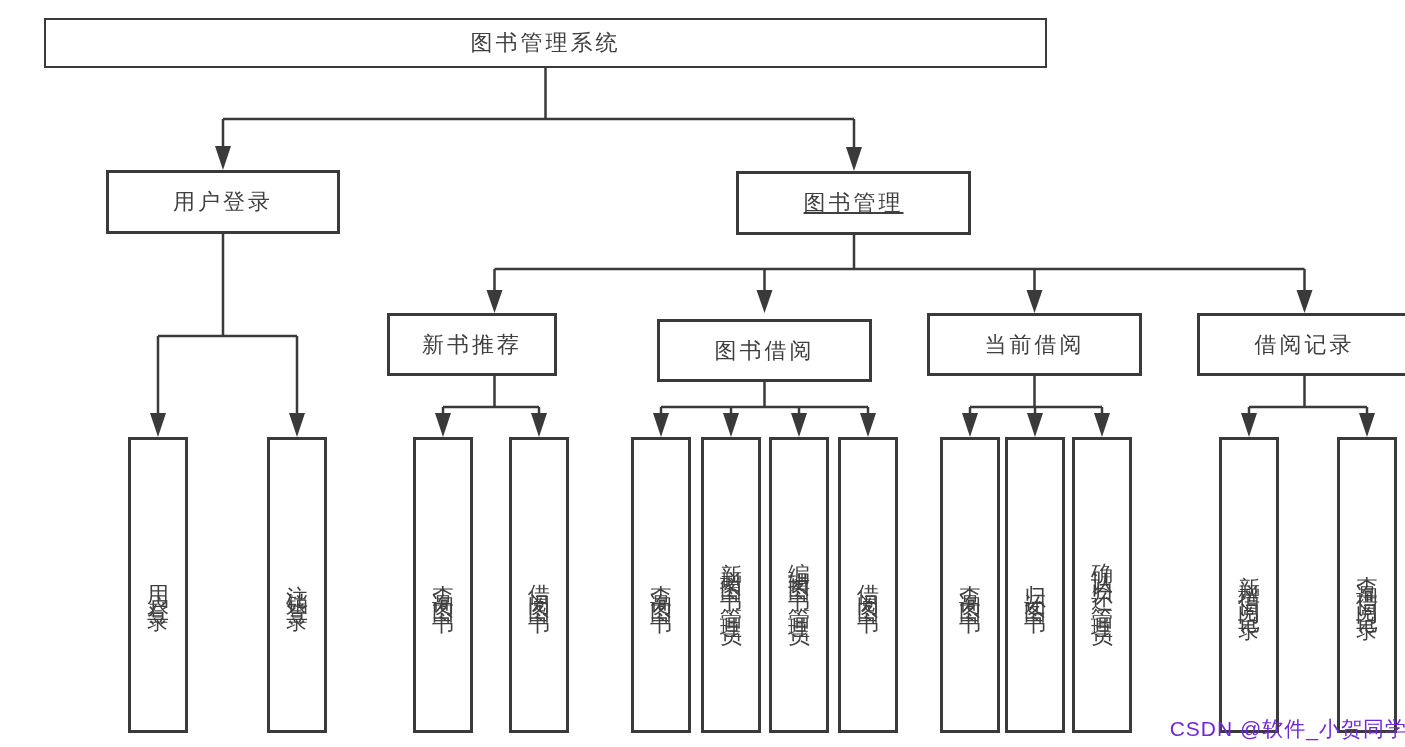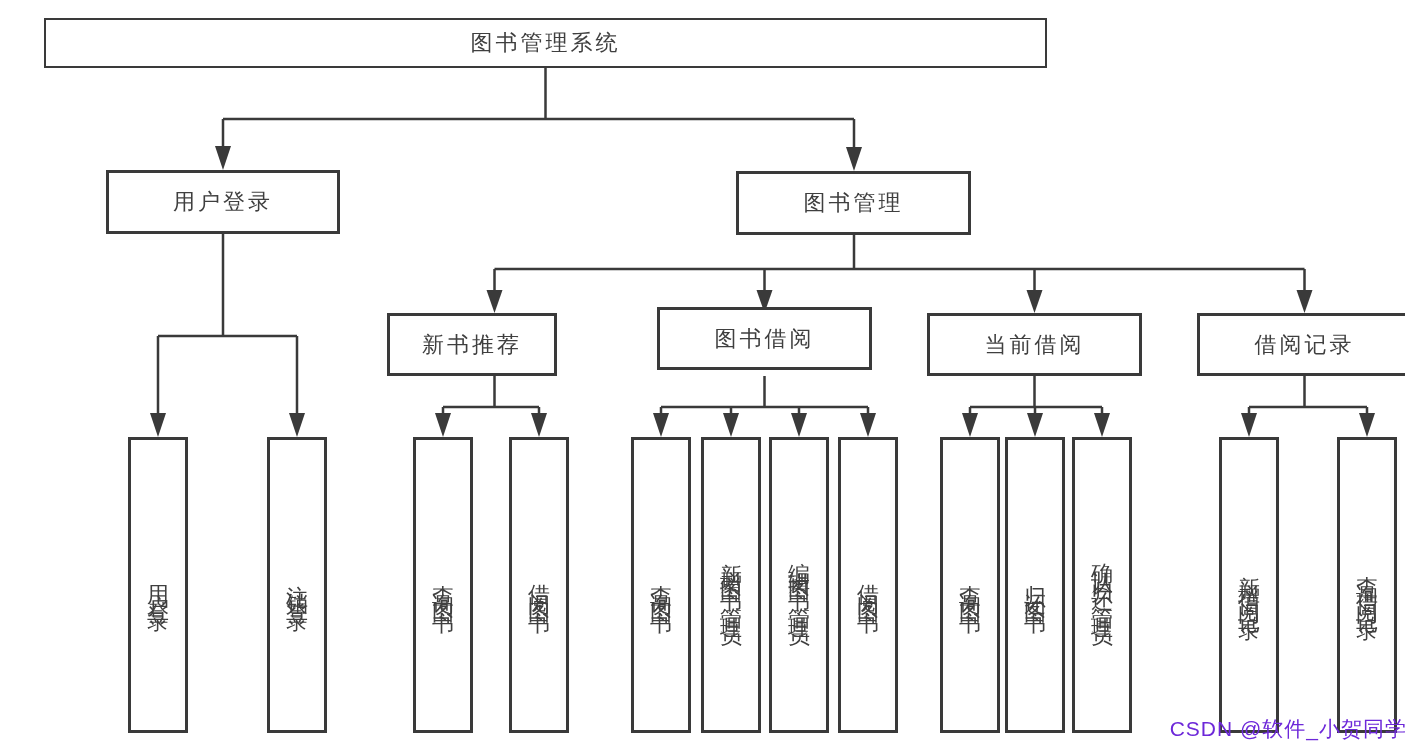--- a/index.html
+++ b/index.html
@@ -40,23 +40,23 @@
   .vnode {
     writing-mode: vertical-rl;
     text-orientation: mixed;
     letter-spacing: 9px;
     line-height: 1;
     white-space: normal;
   }
   
   .n-root    { left: 20px;   top: 18px;  width: 1003px; height: 50px; }
   .n-login   { left: 82px;   top: 170px; width: 234px;  height: 64px; }
-  .n-manage  { left: 712px;  top: 171px; width: 235px;  height: 64px; }
+  .n-manage  { left: 712px;  top: 171px; width: 235px;  height: 64px; text-decoration: underline; }
   .n-rec     { left: 363px;  top: 313px; width: 170px;  height: 63px; }
-  .n-borrow  { left: 633px;  top: 307px; width: 215px;  height: 63px; }
+  .n-borrow  { left: 633px;  top: 319px; width: 215px;  height: 63px; }
   .n-current { left: 903px;  top: 313px; width: 215px;  height: 63px; justify-content: center; }
   .n-records { left: 1173px; top: 313px; width: 215px;  height: 63px; }
   .leaf { top: 437px; width: 60px; height: 296px; }
   .l1  { left: 104px; }
   .l2  { left: 243px; }
   .l3  { left: 389px; }
   .l4  { left: 485px; }
   .l5  { left: 607px; }
   .l6  { left: 677px; }
   .l7  { left: 745px; }

